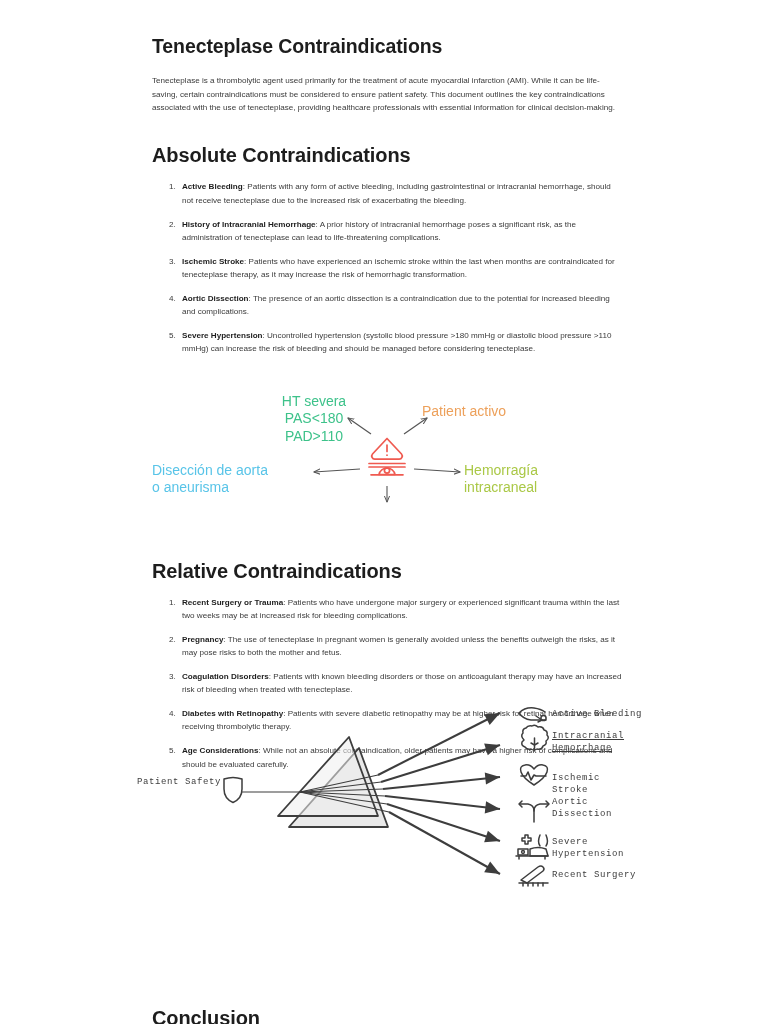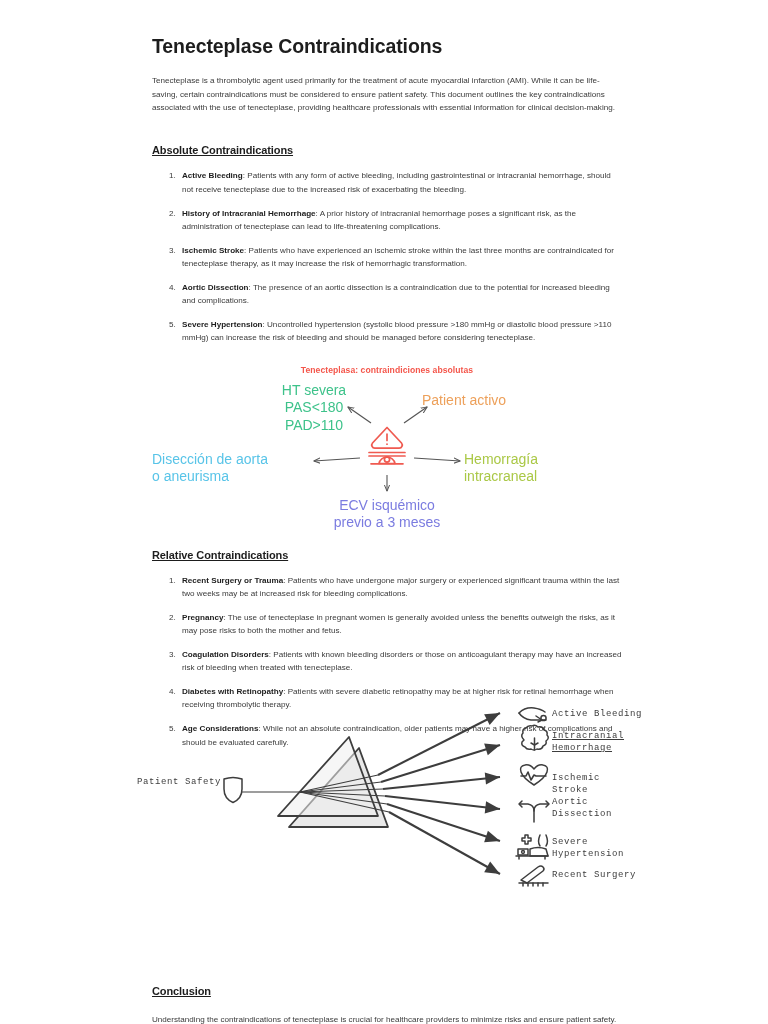--- a/index.html
+++ b/index.html
@@ -43,26 +43,25 @@
   p.intro, p.conclusion-text {
     font-size: 8.1px;
     line-height: 1.65;
     color: #3a3a3a;
     margin: 0;
     padding-top: 16px;
     text-align: left;
   }
 
   h2.section-title {
-    font-size: 11px;
+    font-size: 20px;
     font-weight: bold;
     color: #1d1d1d;
     margin: 0;
     letter-spacing: -0.1px;
-    text-decoration: underline;
   }
   .sec-abs { padding-top: 30px; }
   .sec-rel { padding-top: 0px; }
   .sec-con { padding-top: 0px; }
 
   ol.clist {
     margin: 0;
     padding: 13px 0 0 26px;
     list-style-type: decimal;
   }
@@ -144,28 +143,27 @@
   <div class="content">
 
     <h1 class="doc-title">Tenecteplase Contraindications</h1>
 
     <p class="intro">Tenecteplase is a thrombolytic agent used primarily for the treatment of acute myocardial infarction (AMI). While it can be life-saving, certain contraindications must be considered to ensure patient safety. This document outlines the key contraindications associated with the use of tenecteplase, providing healthcare professionals with essential information for clinical decision-making.</p>
 
     <h2 class="section-title sec-abs">Absolute Contraindications</h2>
     <ol class="clist">
       <li><b>Active Bleeding</b><span>: Patients with any form of active bleeding, including gastrointestinal or intracranial hemorrhage, should not receive tenecteplase due to the increased risk of exacerbating the bleeding.</span></li>
       <li><b>History of Intracranial Hemorrhage</b><span>: A prior history of intracranial hemorrhage poses a significant risk, as the administration of tenecteplase can lead to life-threatening complications.</span></li>
-      <li><b>Ischemic Stroke</b><span>: Patients who have experienced an ischemic stroke within the last three months are contraindicated for tenecteplase therapy, as it may increase the risk of hemorrhagic transformation.</span></li>
+      <li><b>Ischemic Stroke</b><span>: Patients who have experienced an ischemic stroke within the last when months are contraindicated for tenecteplase therapy, as it may increase the risk of hemorrhagic transformation.</span></li>
       <li><b>Aortic Dissection</b><span>: The presence of an aortic dissection is a contraindication due to the potential for increased bleeding and complications.</span></li>
       <li><b>Severe Hypertension</b><span>: Uncontrolled hypertension (systolic blood pressure &gt;180 mmHg or diastolic blood pressure &gt;110 mmHg) can increase the risk of bleeding and should be managed before considering tenecteplase.</span></li>
     </ol>
 
     <div class="es-diagram">
 
-      <div class="es-title">Tenecteplasa: contraindiciones absolutas</div>
 
       <svg class="es-svg" viewBox="0 0 470 172">
         <defs>
           <marker id="ar" markerWidth="7" markerHeight="7" refX="5.6" refY="3" orient="auto">
             <path d="M0,0.6 L5.8,3 L0,5.4" fill="none" stroke="#555" stroke-width="0.9" stroke-linecap="round" stroke-linejoin="round"></path>
           </marker>
         </defs>
 
         <g stroke="#ef5a50" fill="none" stroke-width="1.7" stroke-linecap="round" stroke-linejoin="round">
           <path d="M235,64.5 L220.5,80 a3.2,3.2 0 0 0 2.3,5.2 h24.4 a3.2,3.2 0 0 0 2.3,-5.2 Z"></path>
@@ -188,22 +186,20 @@
       </svg>
 
       <div class="es-lbl es-ht">HT severa
 PAS&lt;180
 PAD&gt;110</div>
       <div class="es-lbl es-sang">Patient activo</div>
       <div class="es-lbl es-diss">Disección de aorta
 o aneurisma</div>
       <div class="es-lbl es-hemo">Hemorragía
 intracraneal</div>
-      <div class="es-lbl es-ecv">ECV isquémico
-previo a 3 meses</div>
     </div>
 
     <h2 class="section-title sec-rel" style="padding-top:14px">Relative Contraindications</h2>
     <ol class="clist">
       <li><b>Recent Surgery or Trauma</b><span>: Patients who have undergone major surgery or experienced significant trauma within the last two weeks may be at increased risk for bleeding complications.</span></li>
       <li><b>Pregnancy</b><span>: The use of tenecteplase in pregnant women is generally avoided unless the benefits outweigh the risks, as it may pose risks to both the mother and fetus.</span></li>
       <li><b>Coagulation Disorders</b><span>: Patients with known bleeding disorders or those on anticoagulant therapy may have an increased risk of bleeding when treated with tenecteplase.</span></li>
       <li><b>Diabetes with Retinopathy</b><span>: Patients with severe diabetic retinopathy may be at higher risk for retinal hemorrhage when receiving thrombolytic therapy.</span></li>
       <li><b>Age Considerations</b><span>: While not an absolute contraindication, older patients may have a higher risk of complications and should be evaluated carefully.</span></li>
     </ol>

